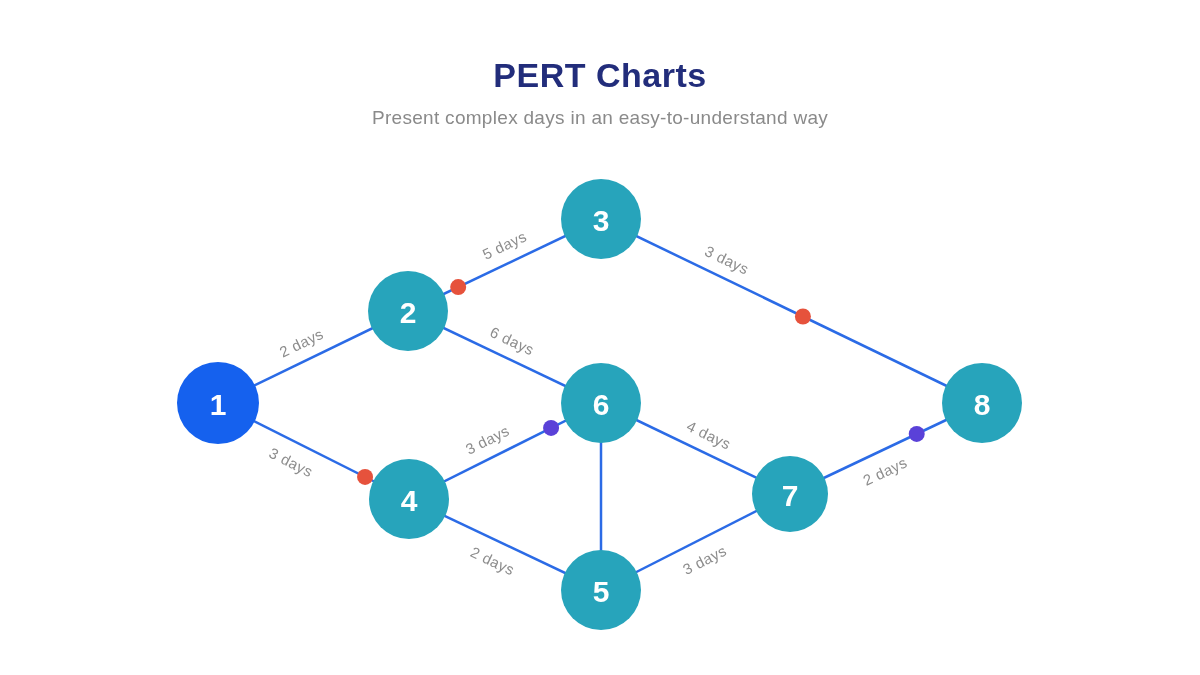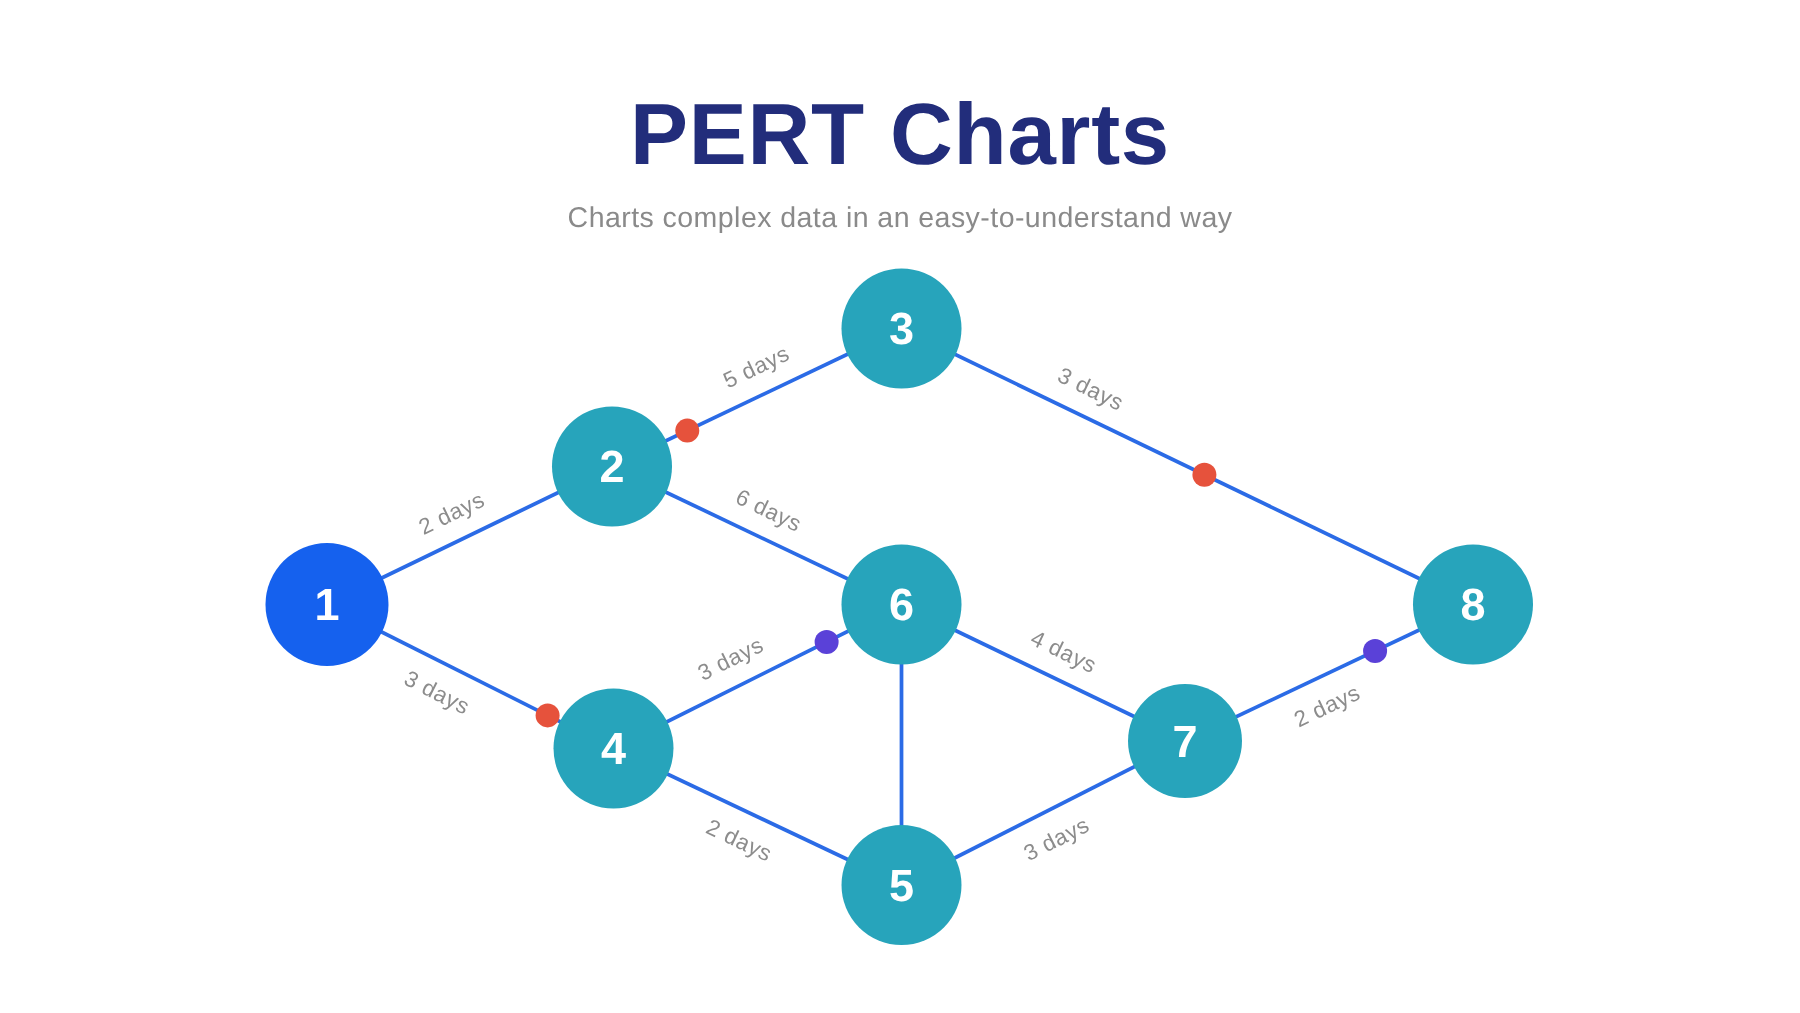--- a/index.html
+++ b/index.html
@@ -16,21 +16,21 @@
   }
   .header {
     position: absolute;
     top: 0;
     left: 0;
     width: 100%;
     text-align: center;
   }
   .title {
     margin-top: 56px;
-    font-size: 58px;
+    font-size: 34px;
     font-weight: bold;
     letter-spacing: 0.5px;
   }
   .subtitle {
     margin-top: 12px;
     font-size: 19px;
     letter-spacing: 0.3px;
   }
   svg.diagram {
     position: absolute;
@@ -46,21 +46,21 @@
     font-family: "Liberation Sans", sans-serif;
     font-size: 15px;
     letter-spacing: 0.4px;
   }
 </style>
 </head>
 <body>
 
 <div class="header">
   <div class="title" style="color: rgb(34, 45, 123);">PERT Charts</div>
-  <div class="subtitle" style="color: rgb(138, 138, 138);">Charts complex data in an easy-to-understand way</div>
+  <div class="subtitle" style="color: rgb(138, 138, 138);">Present complex days in an easy-to-understand way</div>
 </div>
 
 <svg class="diagram" width="1200" height="675" viewBox="0 0 1200 675" xmlns="http://www.w3.org/2000/svg">
     <line x1="218" y1="403" x2="408" y2="311" stroke="#2b6be6" stroke-width="2.5"></line>
     <line x1="218" y1="403" x2="409" y2="499" stroke="#2b6be6" stroke-width="2.5"></line>
     <line x1="408" y1="311" x2="601" y2="219" stroke="#2b6be6" stroke-width="2.5"></line>
     <line x1="408" y1="311" x2="601" y2="403" stroke="#2b6be6" stroke-width="2.5"></line>
     <line x1="601" y1="219" x2="982" y2="403" stroke="#2b6be6" stroke-width="2.5"></line>
     <line x1="409" y1="499" x2="601" y2="403" stroke="#2b6be6" stroke-width="2.5"></line>
     <line x1="409" y1="499" x2="601" y2="590" stroke="#2b6be6" stroke-width="2.5"></line>

